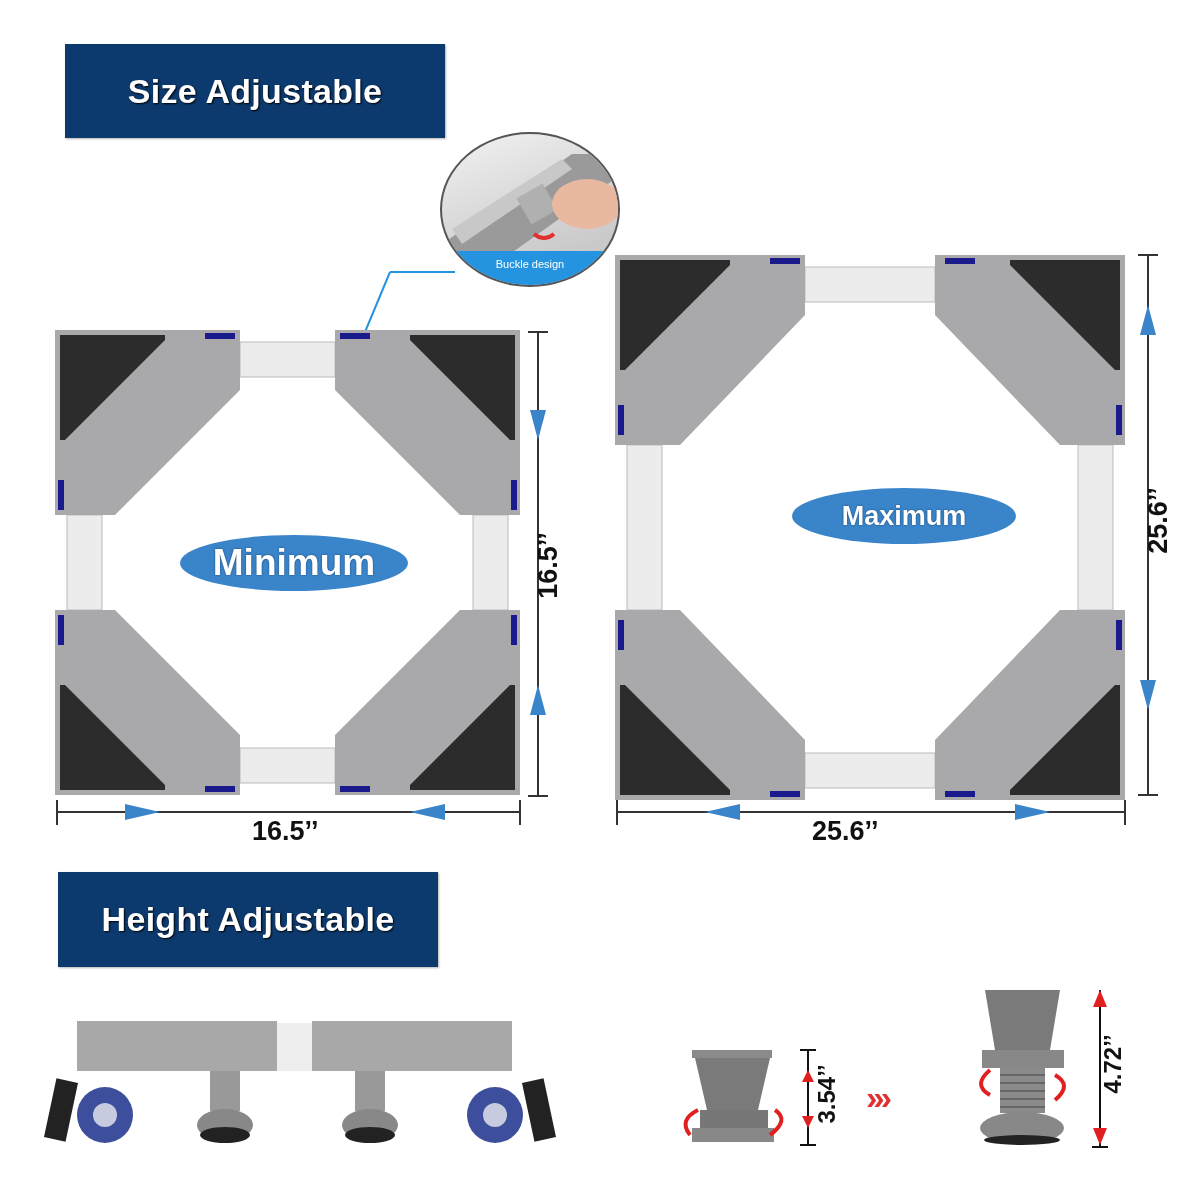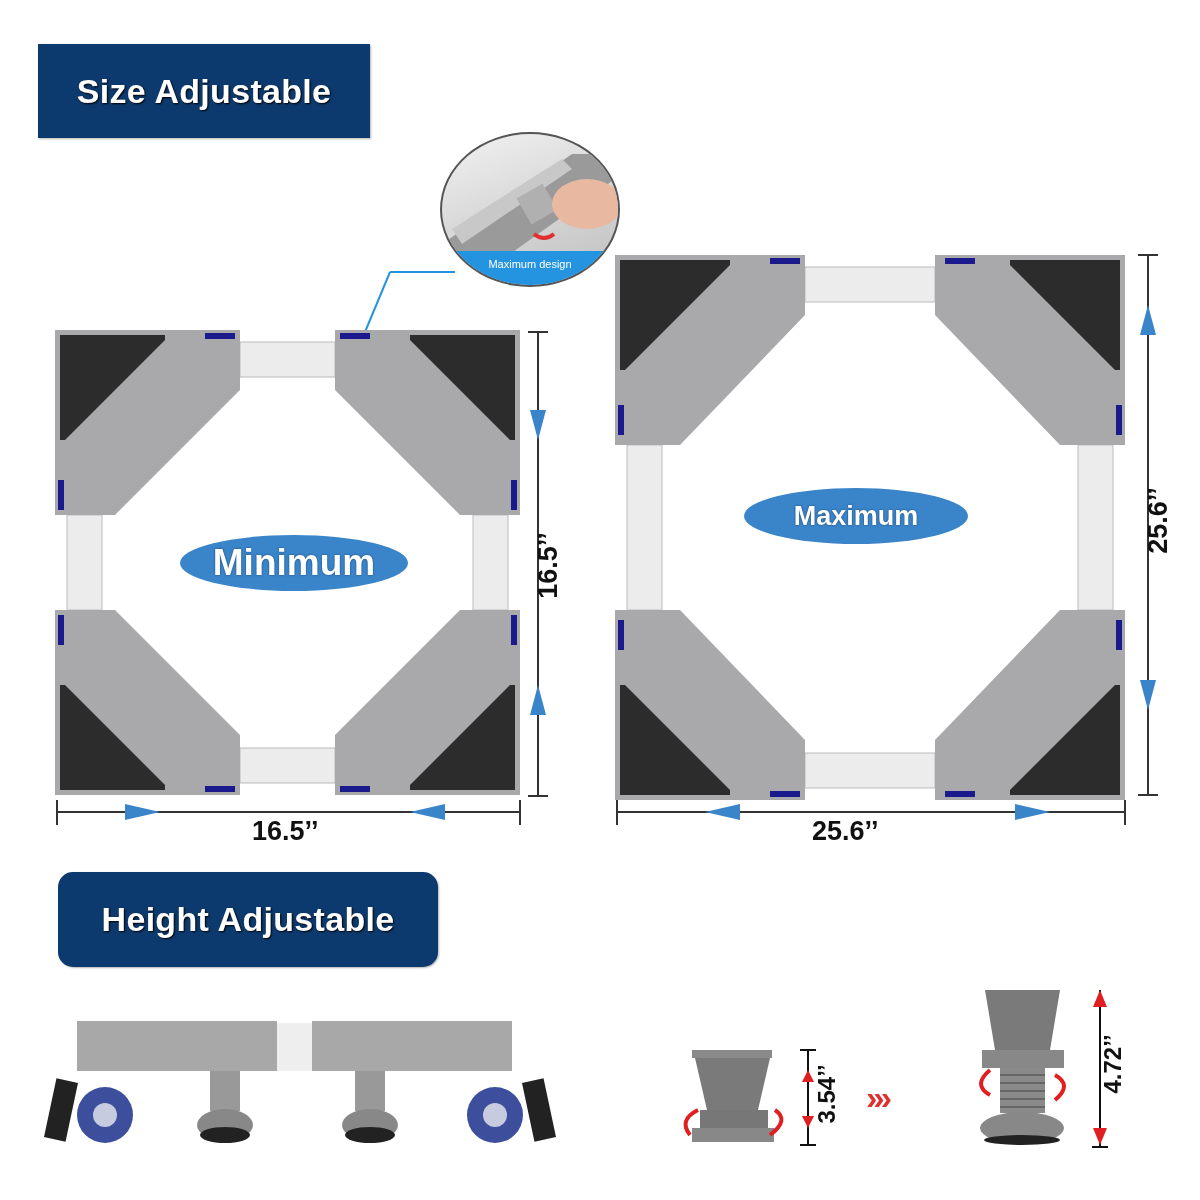--- a/index.html
+++ b/index.html
@@ -29,33 +29,33 @@
   }
   .inset .caption {
     position: absolute; left: 0; right: 0; bottom: 0; height: 34px; background: #2594e0;
     color: #fff; font-size: 11px; text-align: center; line-height: 26px;
   }
   .red-chevrons { position: absolute; left: 866px; top: 1078px; color: #e03030; font-size: 34px; font-weight: bold; letter-spacing: -4px; }
 </style>
 </head>
 <body>
 
-<div class="banner" style="left:38px; top:44px; width:332px; height:94px;">
+<div class="banner" style="left:65px; top:44px; width:380px; height:94px;">
   <span>Size Adjustable</span>
 </div>
 
 <div class="inset">
   <svg width="180" height="155">
     <polygon points="0,110 130,20 180,20 180,40 40,140 0,140" fill="#9a9a9a"></polygon>
     <polygon points="10,95 120,25 130,35 20,110" fill="#c8c8c8"></polygon>
     <rect x="80" y="55" width="30" height="30" fill="#b0b0b0" transform="rotate(-30 95 70)"></rect>
     <ellipse cx="145" cy="70" rx="35" ry="25" fill="#e8b9a0"></ellipse>
     <path d="M92 100 q10 8 20 0" stroke="#e03030" stroke-width="4" fill="none"></path>
   </svg>
-  <div class="caption">Maximum design</div>
+  <div class="caption">Buckle design</div>
 </div>
 <svg style="position:absolute;left:0;top:0" width="1200" height="1200">
   <line x1="455" y1="272" x2="390" y2="272" stroke="#2594e0" stroke-width="2"></line>
   <line x1="390" y1="272" x2="345" y2="380" stroke="#2594e0" stroke-width="2"></line>
   <circle cx="345" cy="381" r="6" fill="#2594e0"></circle>
 </svg>
 
 <div class="frame" style="left:55px; top:330px; width:465px; height:465px;">
   <svg width="465" height="465">
     <rect x="0" y="0" width="465" height="465" rx="10" fill="none"></rect>
@@ -131,40 +131,40 @@
         <rect x="330" y="3" width="30" height="6"></rect>
       <rect x="155" y="536" width="30" height="6"></rect>
         <rect x="330" y="536" width="30" height="6"></rect>
       <rect x="3" y="150" width="6" height="30"></rect>
         <rect x="3" y="365" width="6" height="30"></rect>
       <rect x="501" y="150" width="6" height="30"></rect>
         <rect x="501" y="365" width="6" height="30"></rect>
     </g>
   </svg>
 </div>
-<div class="pill" style="left:744px; top:488px; width:224px; height:56px; font-size:27px;">
+<div class="pill" style="left:792px; top:488px; width:224px; height:56px; font-size:27px;">
   <span>Maximum</span>
 </div>
 
 <svg style="position:absolute;left:0;top:0" width="1200" height="1200">
   <line x1="617" y1="812" x2="1125" y2="812" stroke="#333" stroke-width="2"></line>
   <line x1="617" y1="800" x2="617" y2="825" stroke="#333" stroke-width="2"></line>
   <line x1="1125" y1="800" x2="1125" y2="825" stroke="#333" stroke-width="2"></line>
   <polygon points="705,812 740,804 740,820" fill="#3a84c9"></polygon>
   <polygon points="1050,812 1015,804 1015,820" fill="#3a84c9"></polygon>
   <line x1="1148" y1="255" x2="1148" y2="795" stroke="#333" stroke-width="2"></line>
   <line x1="1138" y1="255" x2="1158" y2="255" stroke="#333" stroke-width="2"></line>
   <line x1="1138" y1="795" x2="1158" y2="795" stroke="#333" stroke-width="2"></line>
   <polygon points="1148,305 1140,335 1156,335" fill="#3a84c9"></polygon>
   <polygon points="1148,710 1140,680 1156,680" fill="#3a84c9"></polygon>
 </svg>
 <div class="dim" style="left:812px; top:816px;">25.6’’</div>
 <div class="dim vert" style="left:1125px; top:505px;">25.6’’</div>
 
-<div class="banner" style="left:58px; top:872px; width:380px; height:95px;border-radius:15px;">
+<div class="banner" style="left:58px; top:872px; width:380px; height:95px;">
   <span>Height Adjustable</span>
 </div>
 
 <svg style="position:absolute;left:40px;top:1015px" width="540" height="150">
   <rect x="37" y="6" width="200" height="50" fill="#a8a8a8"></rect>
   <rect x="237" y="8" width="35" height="48" fill="#eeeeee"></rect>
   <rect x="272" y="6" width="200" height="50" fill="#a8a8a8"></rect>
 
   <rect x="170" y="56" width="30" height="40" fill="#999"></rect>
   <ellipse cx="185" cy="110" rx="28" ry="16" fill="#888"></ellipse>

